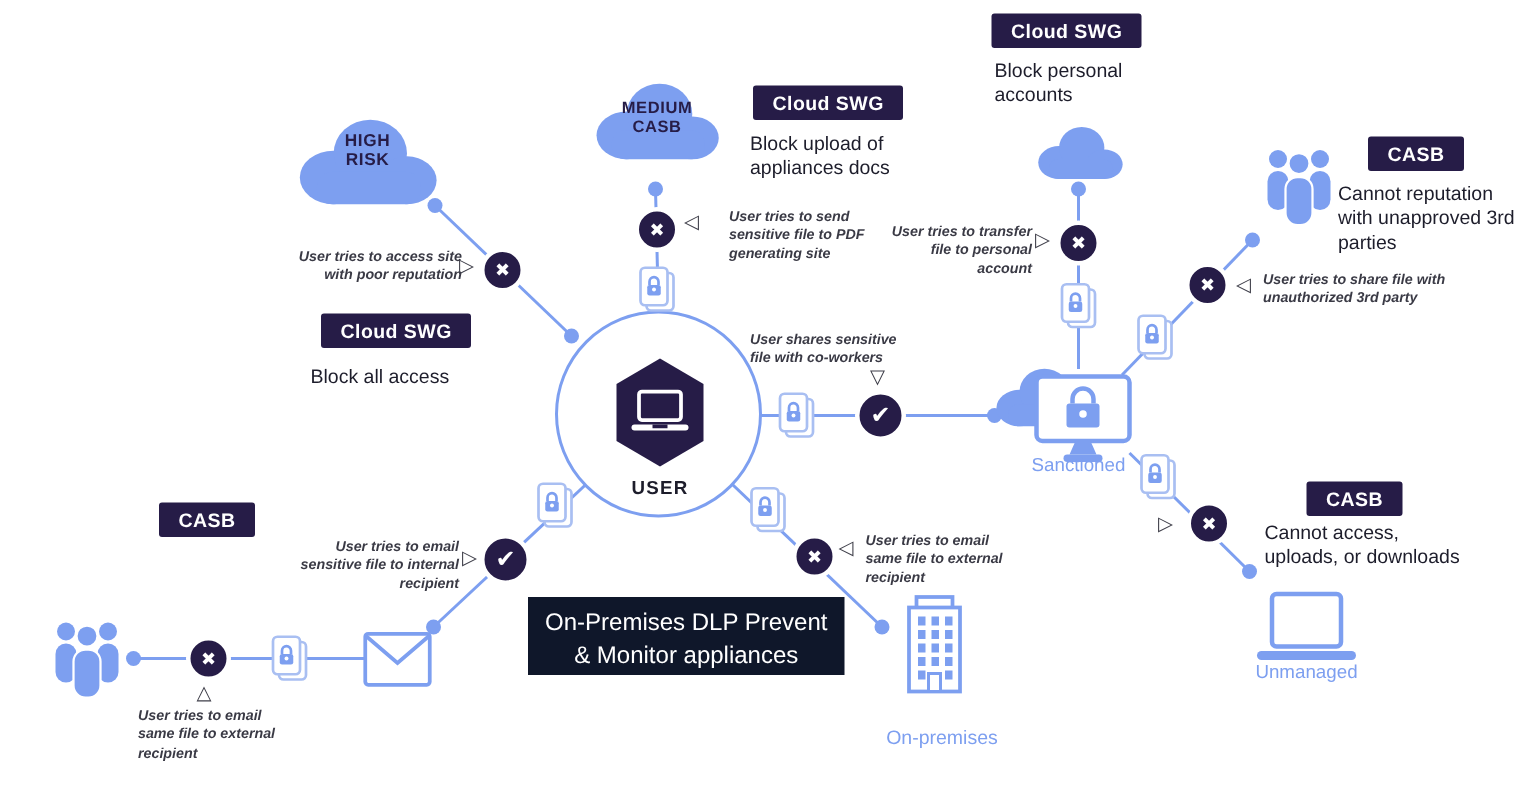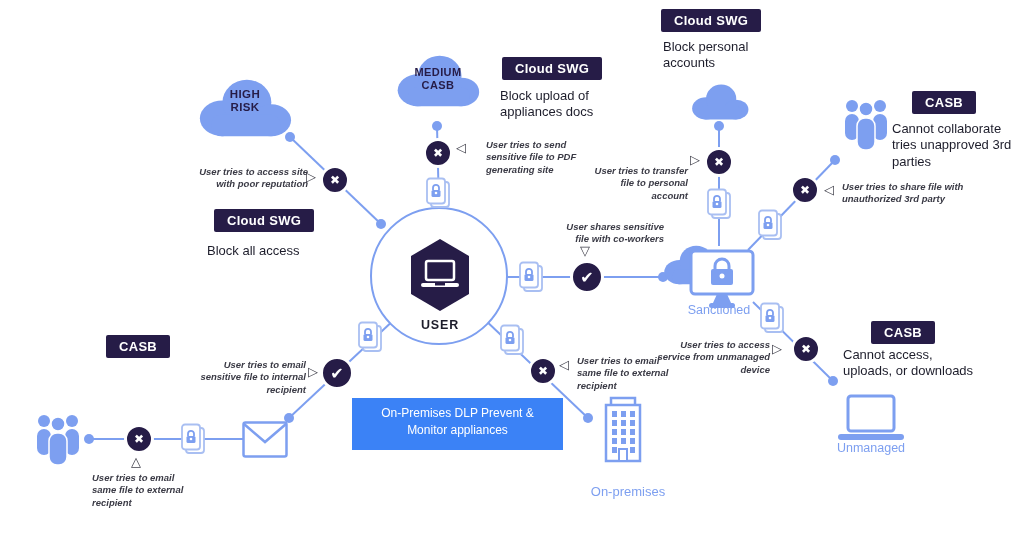--- a/index.html
+++ b/index.html
@@ -28,21 +28,21 @@
     display:flex;align-items:center;justify-content:center;color:#fff;box-sizing:border-box;
   }
   .xbadge{width:30px;height:30px;font-size:12px;font-weight:bold;}
   .vbadge{width:34px;height:34px;font-size:16px;font-weight:bold;}
   .nodelabel{position:absolute;color:#7d9ff0;font-size:12.5px;text-align:center;}
   .cloudlabel{
     position:absolute;text-align:center;color:#261c47;font-weight:bold;
     font-size:11.5px;line-height:1.15;letter-spacing:.4px;
   }
   .blackbox{
-    position:absolute;background:#3b82f6;color:#fff;font-size:12px;line-height:1.4;
+    position:absolute;background:#0f172a;color:#fff;font-size:16px;line-height:1.4;
     text-align:center;padding:7px 8px;box-sizing:border-box;
   }
   .subtext{position:absolute;font-size:13.5px;line-height:1.35;color:#1d1d2b;}
   .userlabel{
     position:absolute;font-weight:bold;font-size:12.5px;color:#1d1d2b;
     text-align:center;letter-spacing:.8px;
   }
 </style>
 </head>
 <body>
@@ -279,49 +279,48 @@
   <div class="badge" style="left:214px;top:209px;">Cloud SWG</div>
   <div class="action" style="left:207px;top:243px;width:130px;">Block all access</div>
 
   <div class="badge" style="left:502px;top:57px;">Cloud SWG</div>
   <div class="action" style="left:500px;top:88px;width:120px;">Block upload of appliances docs</div>
 
   <div class="badge" style="left:661px;top:9px;">Cloud SWG</div>
   <div class="action" style="left:663px;top:39px;width:110px;">Block personal accounts</div>
 
   <div class="badge" style="left:912px;top:91px;">CASB</div>
-  <div class="action" style="left:892px;top:121px;width:122px;">Cannot collaborate tries unapproved 3rd parties</div>
+  <div class="action" style="left:892px;top:121px;width:122px;">Cannot reputation with unapproved 3rd parties</div>
 
   <div class="badge" style="left:871px;top:321px;">CASB</div>
   <div class="action" style="left:843px;top:347px;width:140px;">Cannot access, uploads, or downloads</div>
 
   <div class="badge" style="left:106px;top:335px;">CASB</div>
 
   <div class="blackbox" style="left:352px;top:398px;width:211px;height:52px;">On-Premises DLP Prevent &amp; Monitor appliances</div>
 
   <div class="annot" style="left:180px;top:166px;width:128px;text-align:right;">User tries to access site with poor reputation</div>
   <span class="pointer" style="left:306px;top:170px;">▷</span>
 
   <div class="annot" style="left:474px;top:139px;width:118px;margin-left:12px;">User tries to send sensitive file to PDF generating site</div>
   <span class="pointer" style="left:456px;top:141px;">◁</span>
 
-  <div class="annot" style="left:582px;top:149px;width:106px;text-align:right;margin-top:16px;">User tries to transfer file to personal account</div>
+  <div class="annot" style="left:582px;top:149px;width:106px;text-align:right;">User tries to transfer file to personal account</div>
   <span class="pointer" style="left:690px;top:153px;">▷</span>
 
   <div class="annot" style="left:842px;top:181px;width:125px;">User tries to share file with unauthorized 3rd party</div>
   <span class="pointer" style="left:824px;top:183px;">◁</span>
 
-  <div class="annot" style="left:552px;top:221px;width:112px;text-align:right;">User shares sensitive file with co-workers</div>
+  <div class="annot" style="left:500px;top:221px;width:112px;text-align:left;">User shares sensitive file with co-workers</div>
   <span class="pointer" style="left:580px;top:244px;">▽</span>
 
   <div class="annot" style="left:190px;top:359px;width:116px;text-align:right;">User tries to email sensitive file to internal recipient</div>
   <span class="pointer" style="left:308px;top:365px;">▷</span>
 
   <div class="annot" style="left:577px;top:355px;width:108px;">User tries to email same file to external recipient</div>
   <span class="pointer" style="left:559px;top:358px;">◁</span>
 
-  <div class="annot" style="left:652px;top:339px;width:118px;text-align:right;">User tries to access service from unmanaged device</div>
   <span class="pointer" style="left:772px;top:342px;">▷</span>
 
   <div class="annot" style="left:92px;top:472px;width:108px;">User tries to email same file to external recipient</div>
   <span class="pointer" style="left:131px;top:455px;">△</span>
 
 </div>
 
 </body></html>

